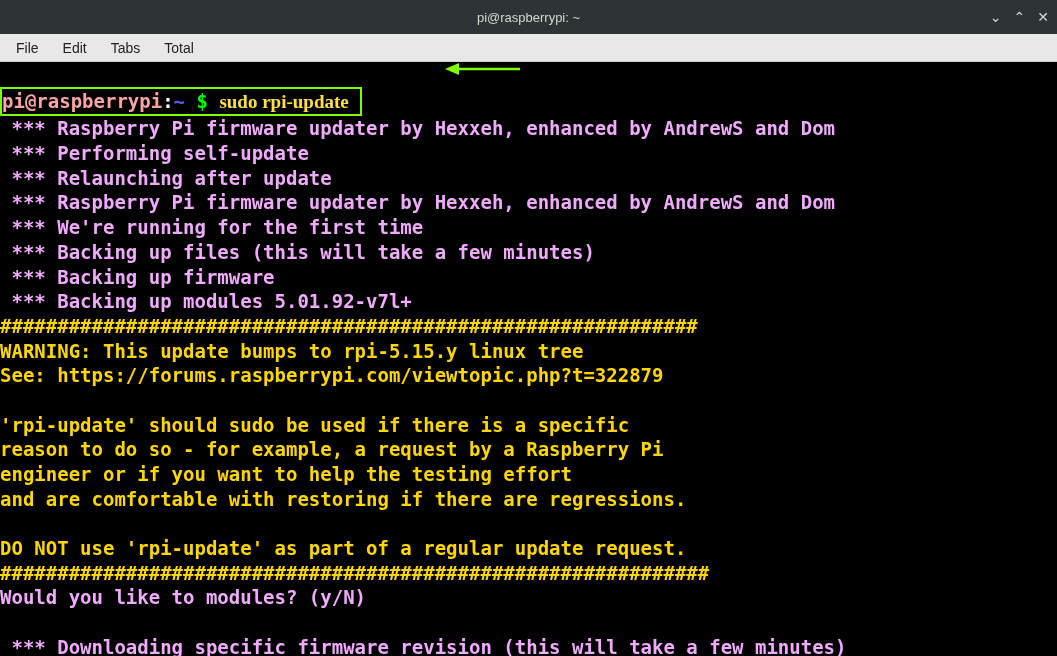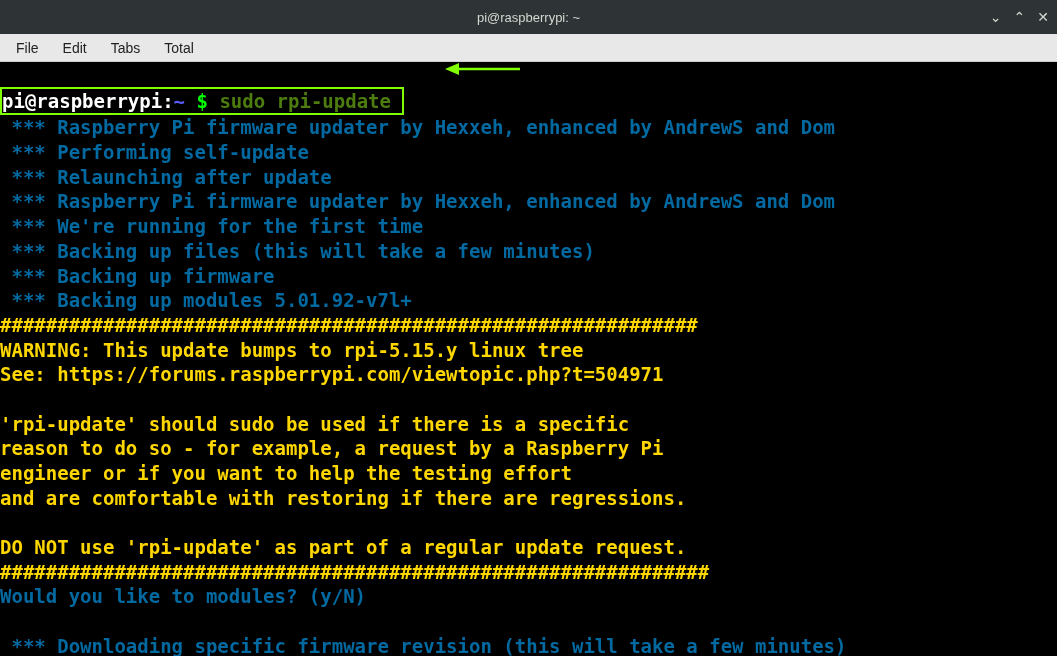--- a/index.html
+++ b/index.html
@@ -67,26 +67,26 @@
       display: inline-block;
       position: relative;
     }
     .arrow-annotation {
       position: absolute;
       left: 445px;
       top: 59px;
       pointer-events: none;
       z-index: 10;
     }
-    .prompt-user { color: #ffffff; }
+    .prompt-user { color: #fca5a5; }
     .prompt-colon { color: #fff; }
     .prompt-path { color: #5c5cff; }
     .prompt-dollar { color: #00ff00; }
-    .prompt-cmd { color: #4d7c0f; }
-    .out-orange { color: #0369a1; text-align: right; }
+    .prompt-cmd { color: #fde047; font-family: Liberation Serif, serif; }
+    .out-orange { color: #f0abfc; text-align: right; }
     .out-yellow { color: #ffd700; }
   </style>
 </head>
 <body>
 
 <div class="titlebar">
   <span>pi@raspberrypi: ~</span>
   <div class="titlebar-controls">
     <span>⌄</span>
     <span>⌃</span>
@@ -106,21 +106,21 @@
 <span class="out-orange"> *** Raspberry Pi firmware updater by Hexxeh, enhanced by AndrewS and Dom</span>
 <span class="out-orange"> *** Performing self-update</span>
 <span class="out-orange"> *** Relaunching after update</span>
 <span class="out-orange"> *** Raspberry Pi firmware updater by Hexxeh, enhanced by AndrewS and Dom</span>
 <span class="out-orange"> *** We're running for the first time</span>
 <span class="out-orange"> *** Backing up files (this will take a few minutes)</span>
 <span class="out-orange"> *** Backing up firmware</span>
 <span class="out-orange"> *** Backing up modules 5.01.92-v7l+</span>
 <span class="out-yellow">#############################################################</span>
 <span class="out-yellow">WARNING: This update bumps to rpi-5.15.y linux tree</span>
-<span class="out-yellow">See: https://forums.raspberrypi.com/viewtopic.php?t=504971</span>
+<span class="out-yellow">See: https://forums.raspberrypi.com/viewtopic.php?t=322879</span>
 <span class="out-yellow"></span>
 <span class="out-yellow">'rpi-update' should sudo be used if there is a specific</span>
 <span class="out-yellow">reason to do so - for example, a request by a Raspberry Pi</span>
 <span class="out-yellow">engineer or if you want to help the testing effort</span>
 <span class="out-yellow">and are comfortable with restoring if there are regressions.</span>
 <span class="out-yellow"></span>
 <span class="out-yellow">DO NOT use 'rpi-update' as part of a regular update request.</span>
 <span class="out-yellow">##############################################################</span>
 <span class="out-orange">Would you like to modules? (y/N)</span>
 <span class="out-orange"></span>

